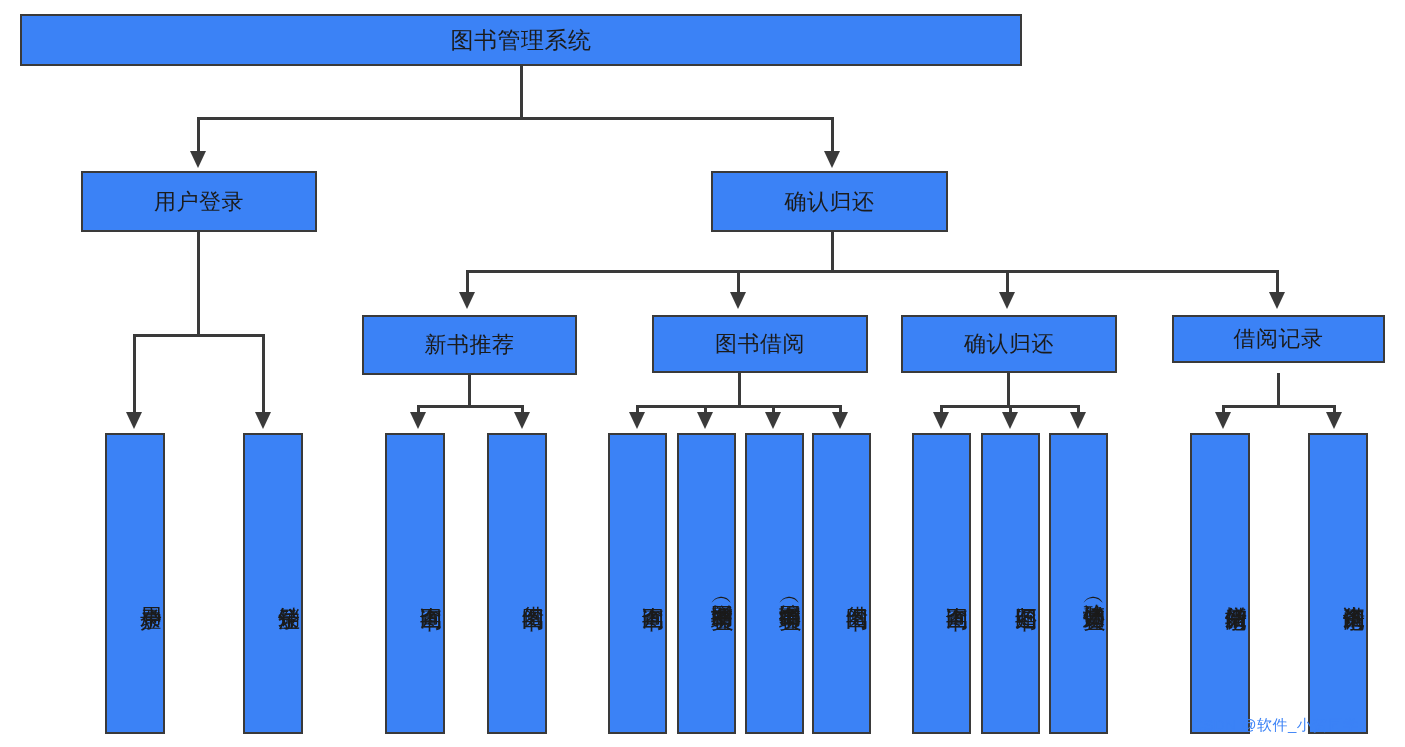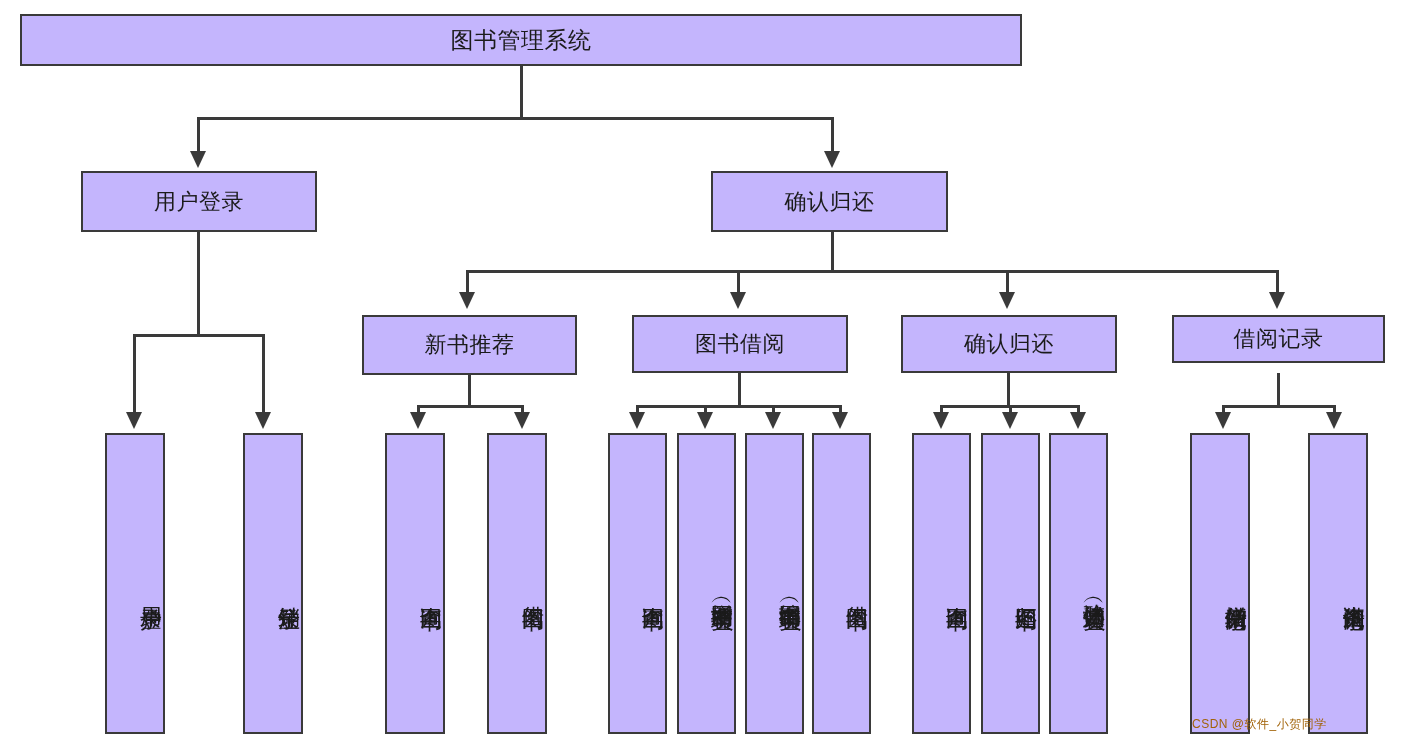--- a/index.html
+++ b/index.html
@@ -14,21 +14,21 @@
     position: relative;
     width: 1405px;
     height: 747px;
     background: #ffffff;
     overflow: hidden;
   }
   .node {
     position: absolute;
     box-sizing: border-box;
     border: 2px solid #3a3a3a;
-    background: #c4b5fd;
+    background: #3b82f6;
     display: flex;
     align-items: center;
     justify-content: center;
     color: #1b1b1b;
   }
   .node.horiz {
     font-size: 22px;
     letter-spacing: 0.5px;
   }
   .node.vert {
@@ -58,22 +58,22 @@
   .arrow {
     position: absolute;
     width: 0;
     height: 0;
     border-left: 8px solid transparent;
     border-right: 8px solid transparent;
     border-top: 17px solid #3a3a3a;
   }
   #watermark {
     position: absolute;
-    font-size: 12px;
-    color: #a16207;
+    font-size: 15px;
+    color: #3b82f6;
     white-space: nowrap;
     letter-spacing: 0.5px;
     text-align: center;
   }
 </style>
 </head>
 <body>
 
 <div id="canvas">
 
@@ -106,21 +106,21 @@
   <div class="arrow" style="left:459px; top:292px;"></div>
   <div class="edge v" style="left:737px; top:270px; width:3px; height:24px;"></div>
   <div class="arrow" style="left:730px; top:292px;"></div>
   <div class="edge v" style="left:1006px; top:270px; width:3px; height:24px;"></div>
   <div class="arrow" style="left:999px; top:292px;"></div>
   <div class="edge v" style="left:1276px; top:270px; width:3px; height:24px;"></div>
   <div class="arrow" style="left:1269px; top:292px;"></div>
 
   <div class="node horiz" style="left:362px; top:315px; width:215px; height:60px;">新书推荐</div>
 
-  <div class="node horiz" style="left:632px; top:315px; width:216px; height:58px;">图书借阅</div>
+  <div class="node horiz" style="left:652px; top:315px; width:216px; height:58px;">图书借阅</div>
 
   <div class="node horiz" style="left:901px; top:315px; width:216px; height:58px;">确认归还</div>
 
   <div class="node horiz" style="left:1172px; top:315px; width:213px; height:48px;">借阅记录</div>
 
   <div class="edge v" style="left:468px; top:373px; width:3px; height:34px;"></div>
   <div class="edge h" style="left:417px; top:405px; width:106px; height:3px;"></div>
   <div class="edge v" style="left:417px; top:405px; width:3px; height:9px;"></div>
   <div class="arrow" style="left:410px; top:412px;"></div>
   <div class="edge v" style="left:521px; top:405px; width:3px; height:9px;"></div>

